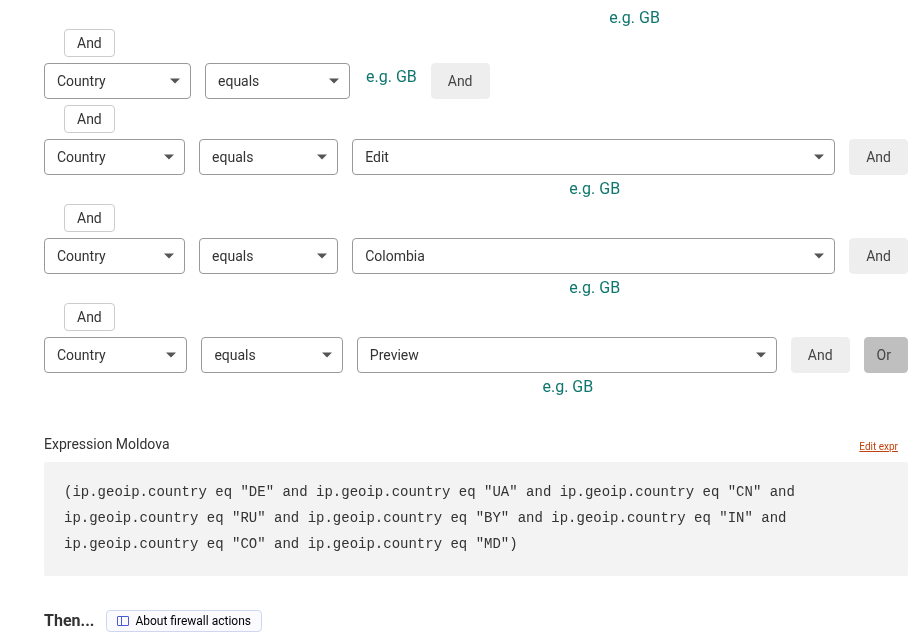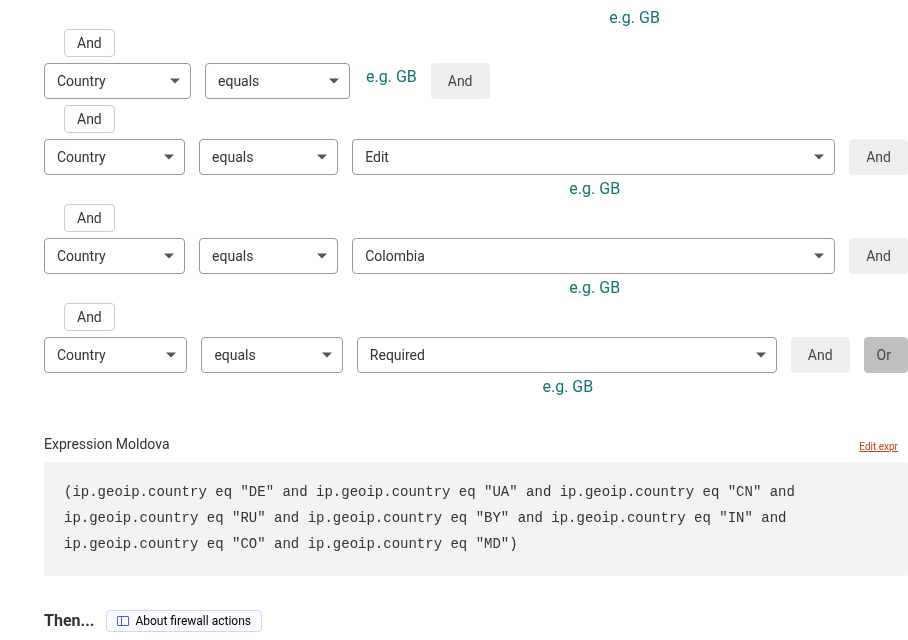--- a/index.html
+++ b/index.html
@@ -197,21 +197,21 @@
         <div class="select-box narrow1">
           <span>Country</span>
           <span class="caret"></span>
         </div>
         <div class="select-box narrow2">
           <span>equals</span>
           <span class="caret"></span>
         </div>
         <div class="value-col">
           <div class="select-box wide-short">
-            <span>Required</span>
+            <span>Preview</span>
             <span class="caret"></span>
           </div>
           <span class="hint">e.g. GB</span>
         </div>
         <div class="btn">And</div>
         <div class="btn darker">Or</div>
       </div></div>
 
   
   <div class="section-label">

